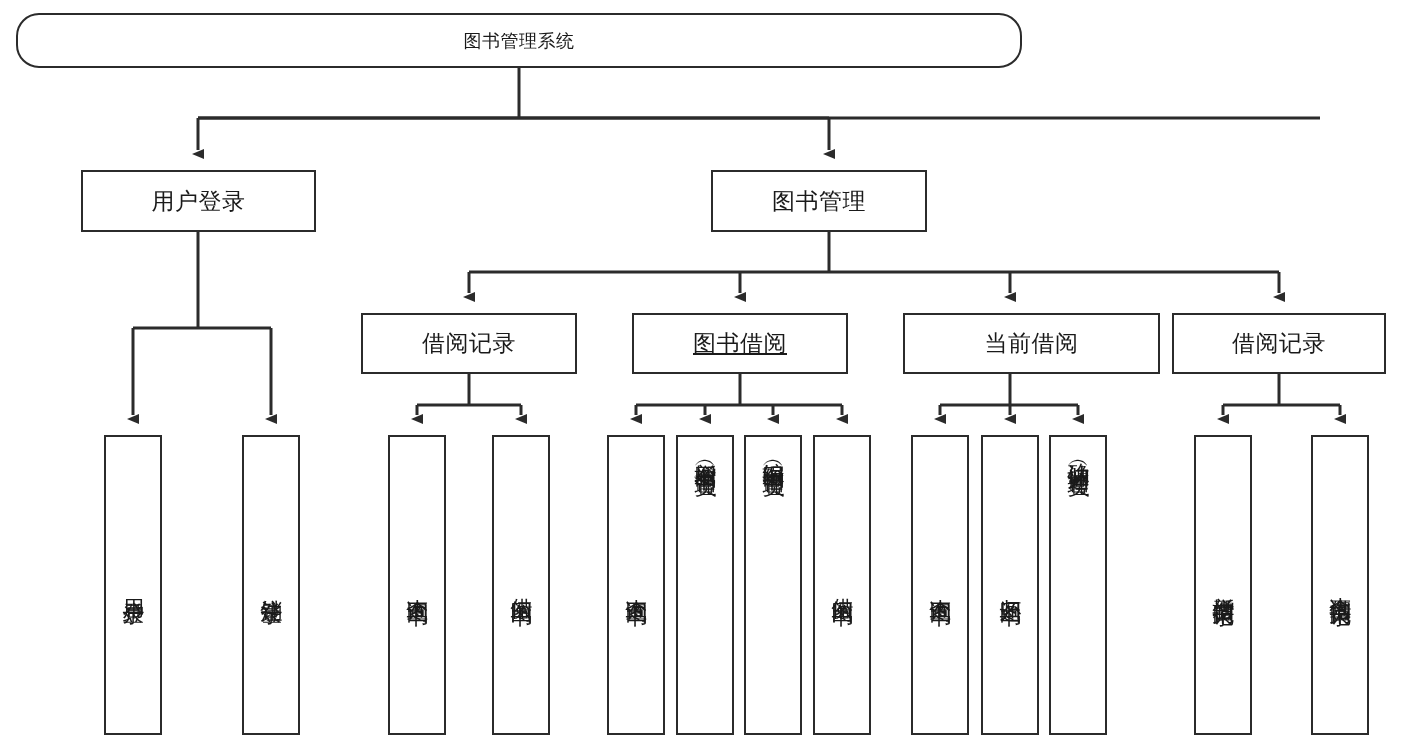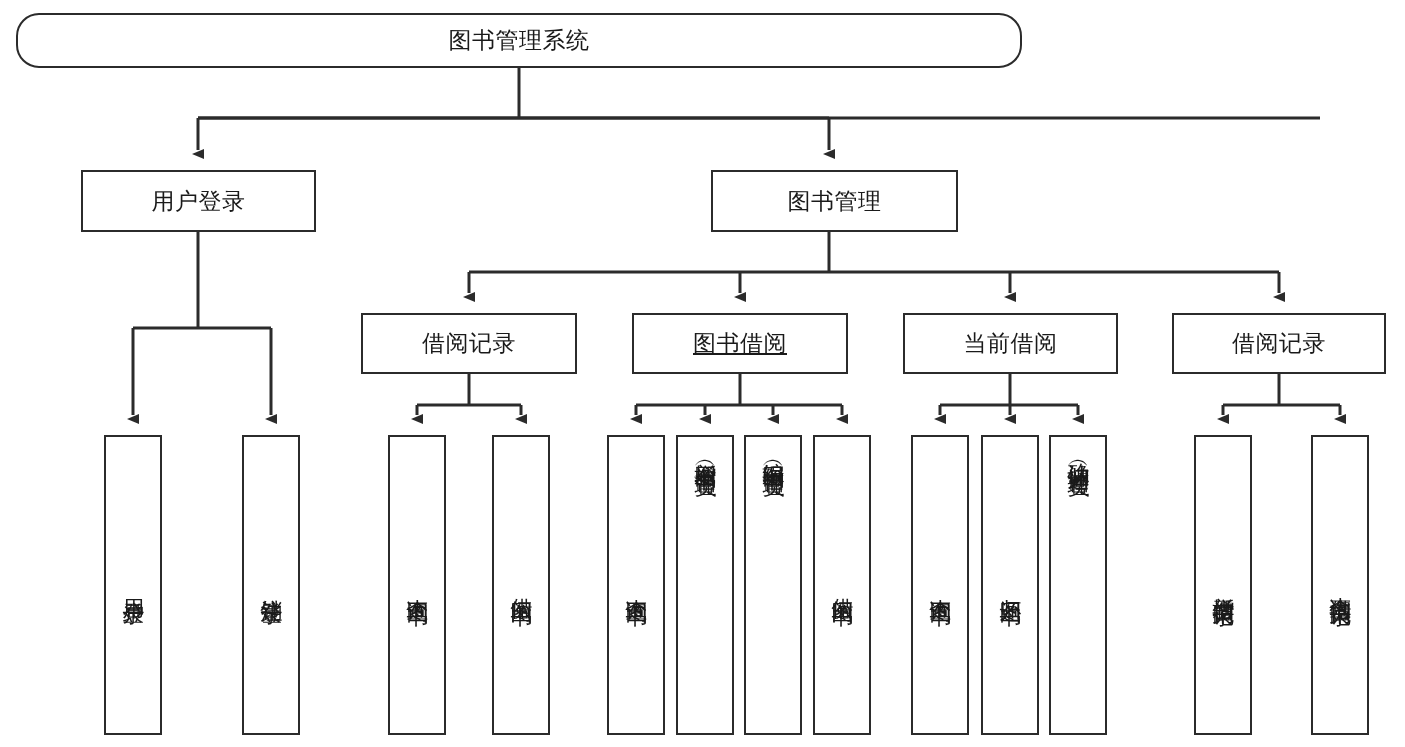--- a/index.html
+++ b/index.html
@@ -32,21 +32,21 @@
     display: flex;
     align-items: center;
     justify-content: center;
     color: #1a1a1a;
   }
   .node.horiz {
     font-size: 23px;
     letter-spacing: 0.5px;
   }
   .node.root {
-    font-size: 23px;
+    font-size: 18px;
     border-radius: 23px;
   }
   .node.leaf {
     padding: 6px 0;
     align-items: flex-start;
     justify-content: center;
   }
   .vtext {
     writing-mode: vertical-rl;
     text-orientation: upright;
@@ -133,31 +133,31 @@
     </g>
   </svg>
 
   <div class="node horiz root" style="left:16px; top:13px; width:1006px; height:55px;">
     <span>图书管理系统</span>
   </div>
 
   <div class="node horiz" style="left:81px; top:170px; width:235px; height:62px;">
     <span>用户登录</span>
   </div>
-  <div class="node horiz" style="left:711px; top:170px; width:247px; height:62px;">
+  <div class="node horiz" style="left:711px; top:170px; width:216px; height:62px;">
     <span>图书管理</span>
   </div>
 
   <div class="node horiz" style="left:361px; top:313px; width:216px; height:61px;">
     <span>借阅记录</span>
   </div>
   <div class="node horiz" style="left:632px; top:313px; width:216px; height:61px;text-decoration:underline;">
     <span>图书借阅</span>
   </div>
-  <div class="node horiz" style="left:903px; top:313px; width:215px; height:61px;">
+  <div class="node horiz" style="left:903px; top:313px; width:257px; height:61px;">
     <span>当前借阅</span>
   </div>
   <div class="node horiz" style="left:1172px; top:313px; width:214px; height:61px;">
     <span>借阅记录</span>
   </div>
 
   <div class="node leaf" style="left:104px; top:435px; width:58px; height:300px;">
     <span class="leaf-inner">
       <span class="vtext">用户登录</span>
     </span>

